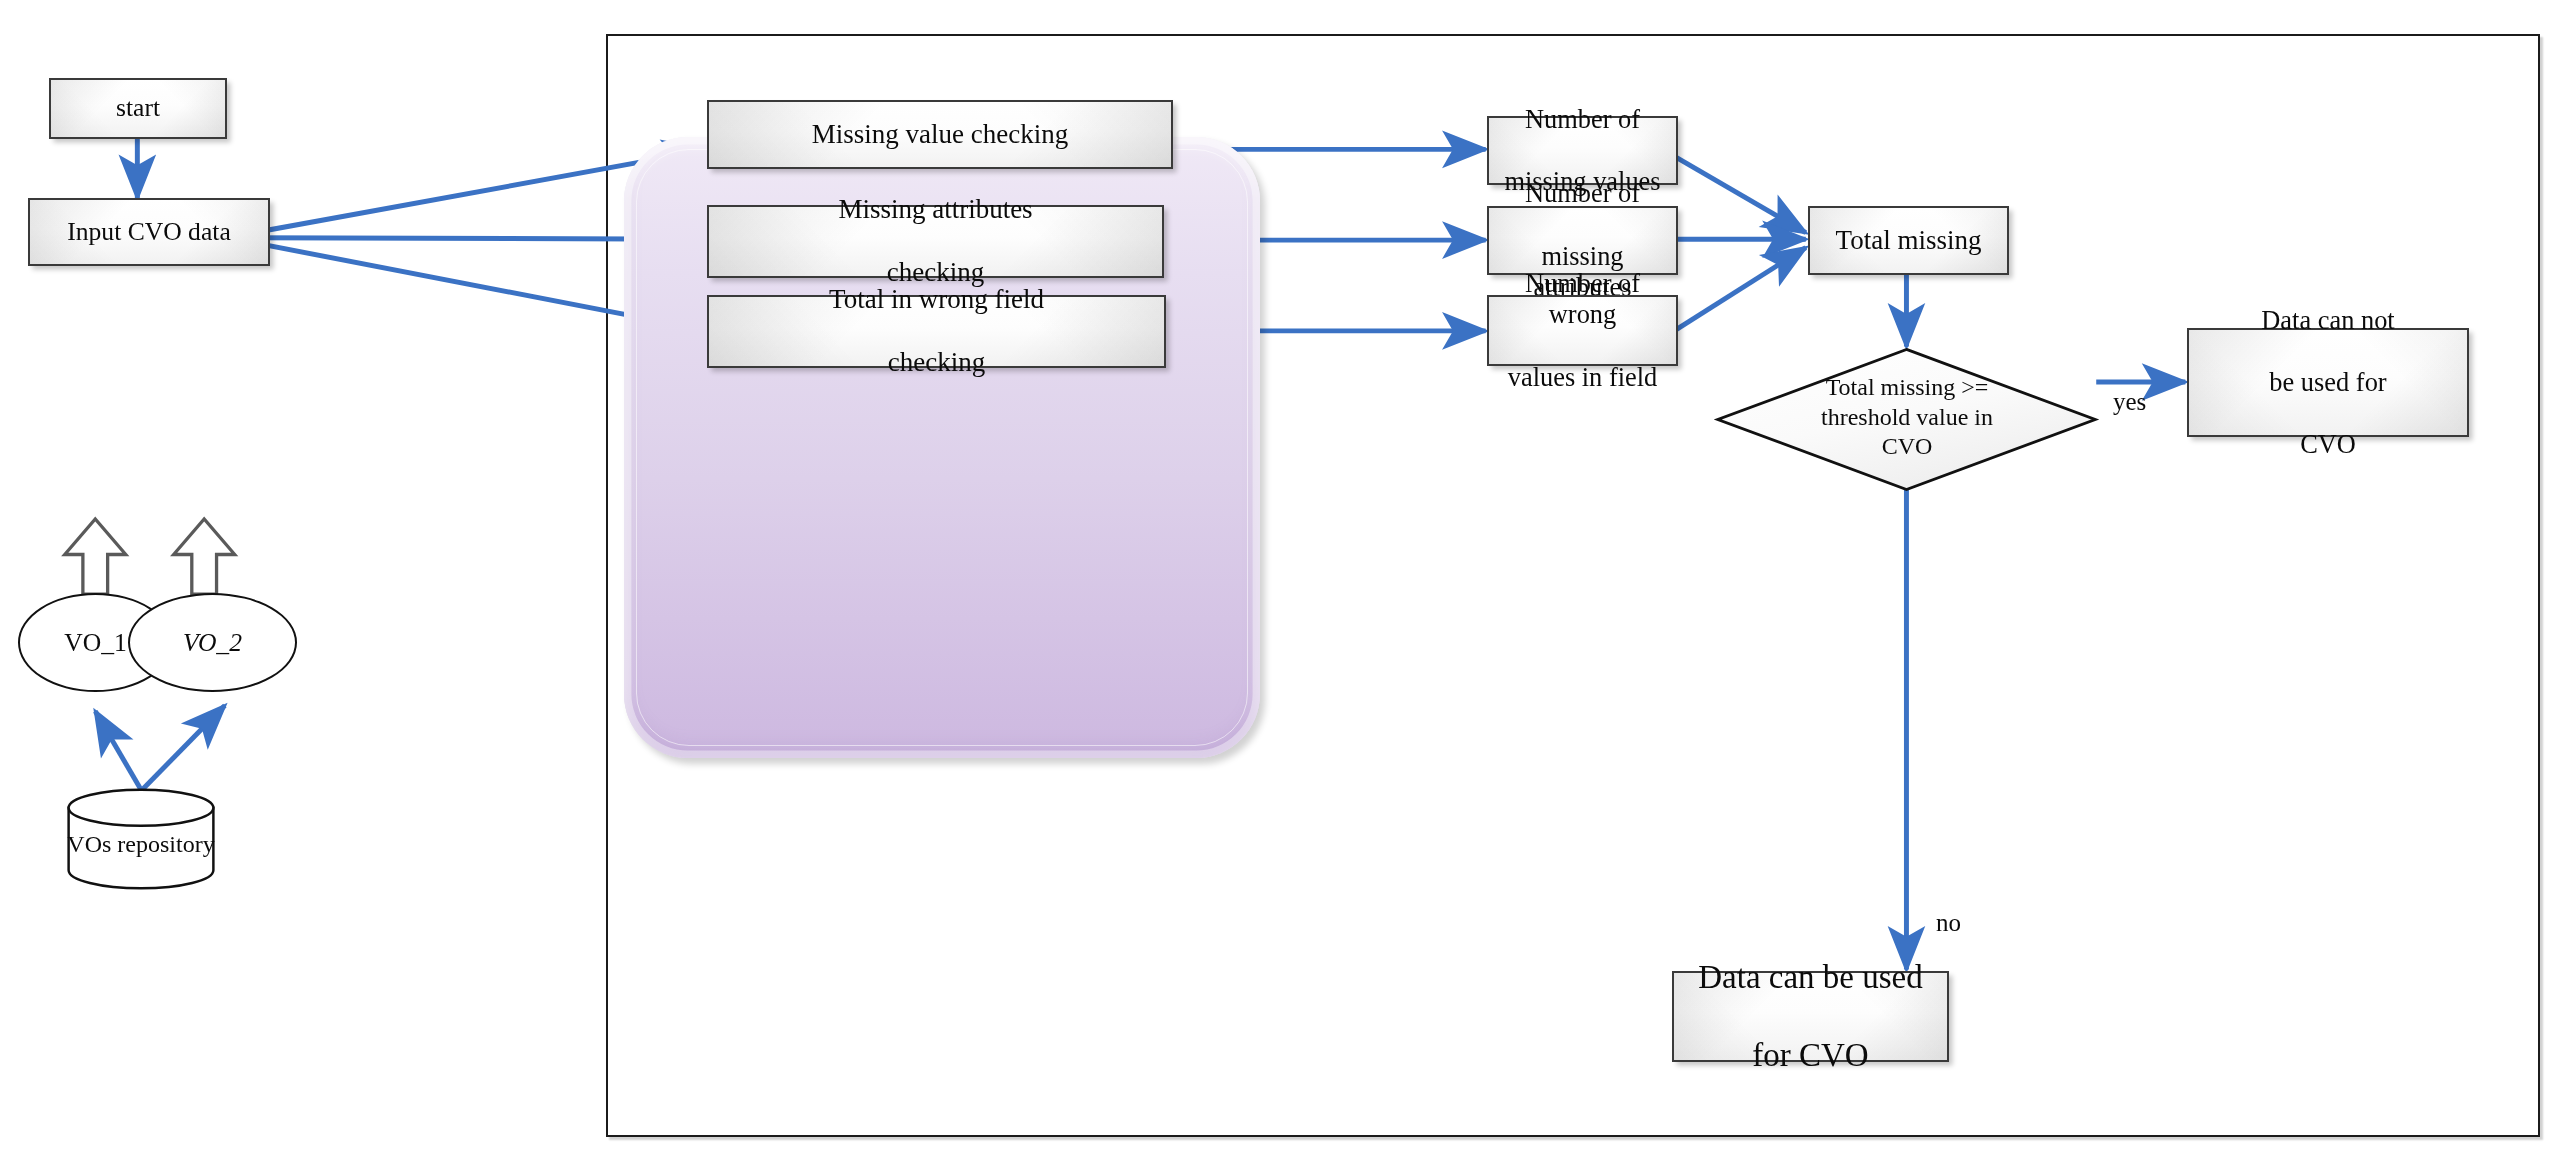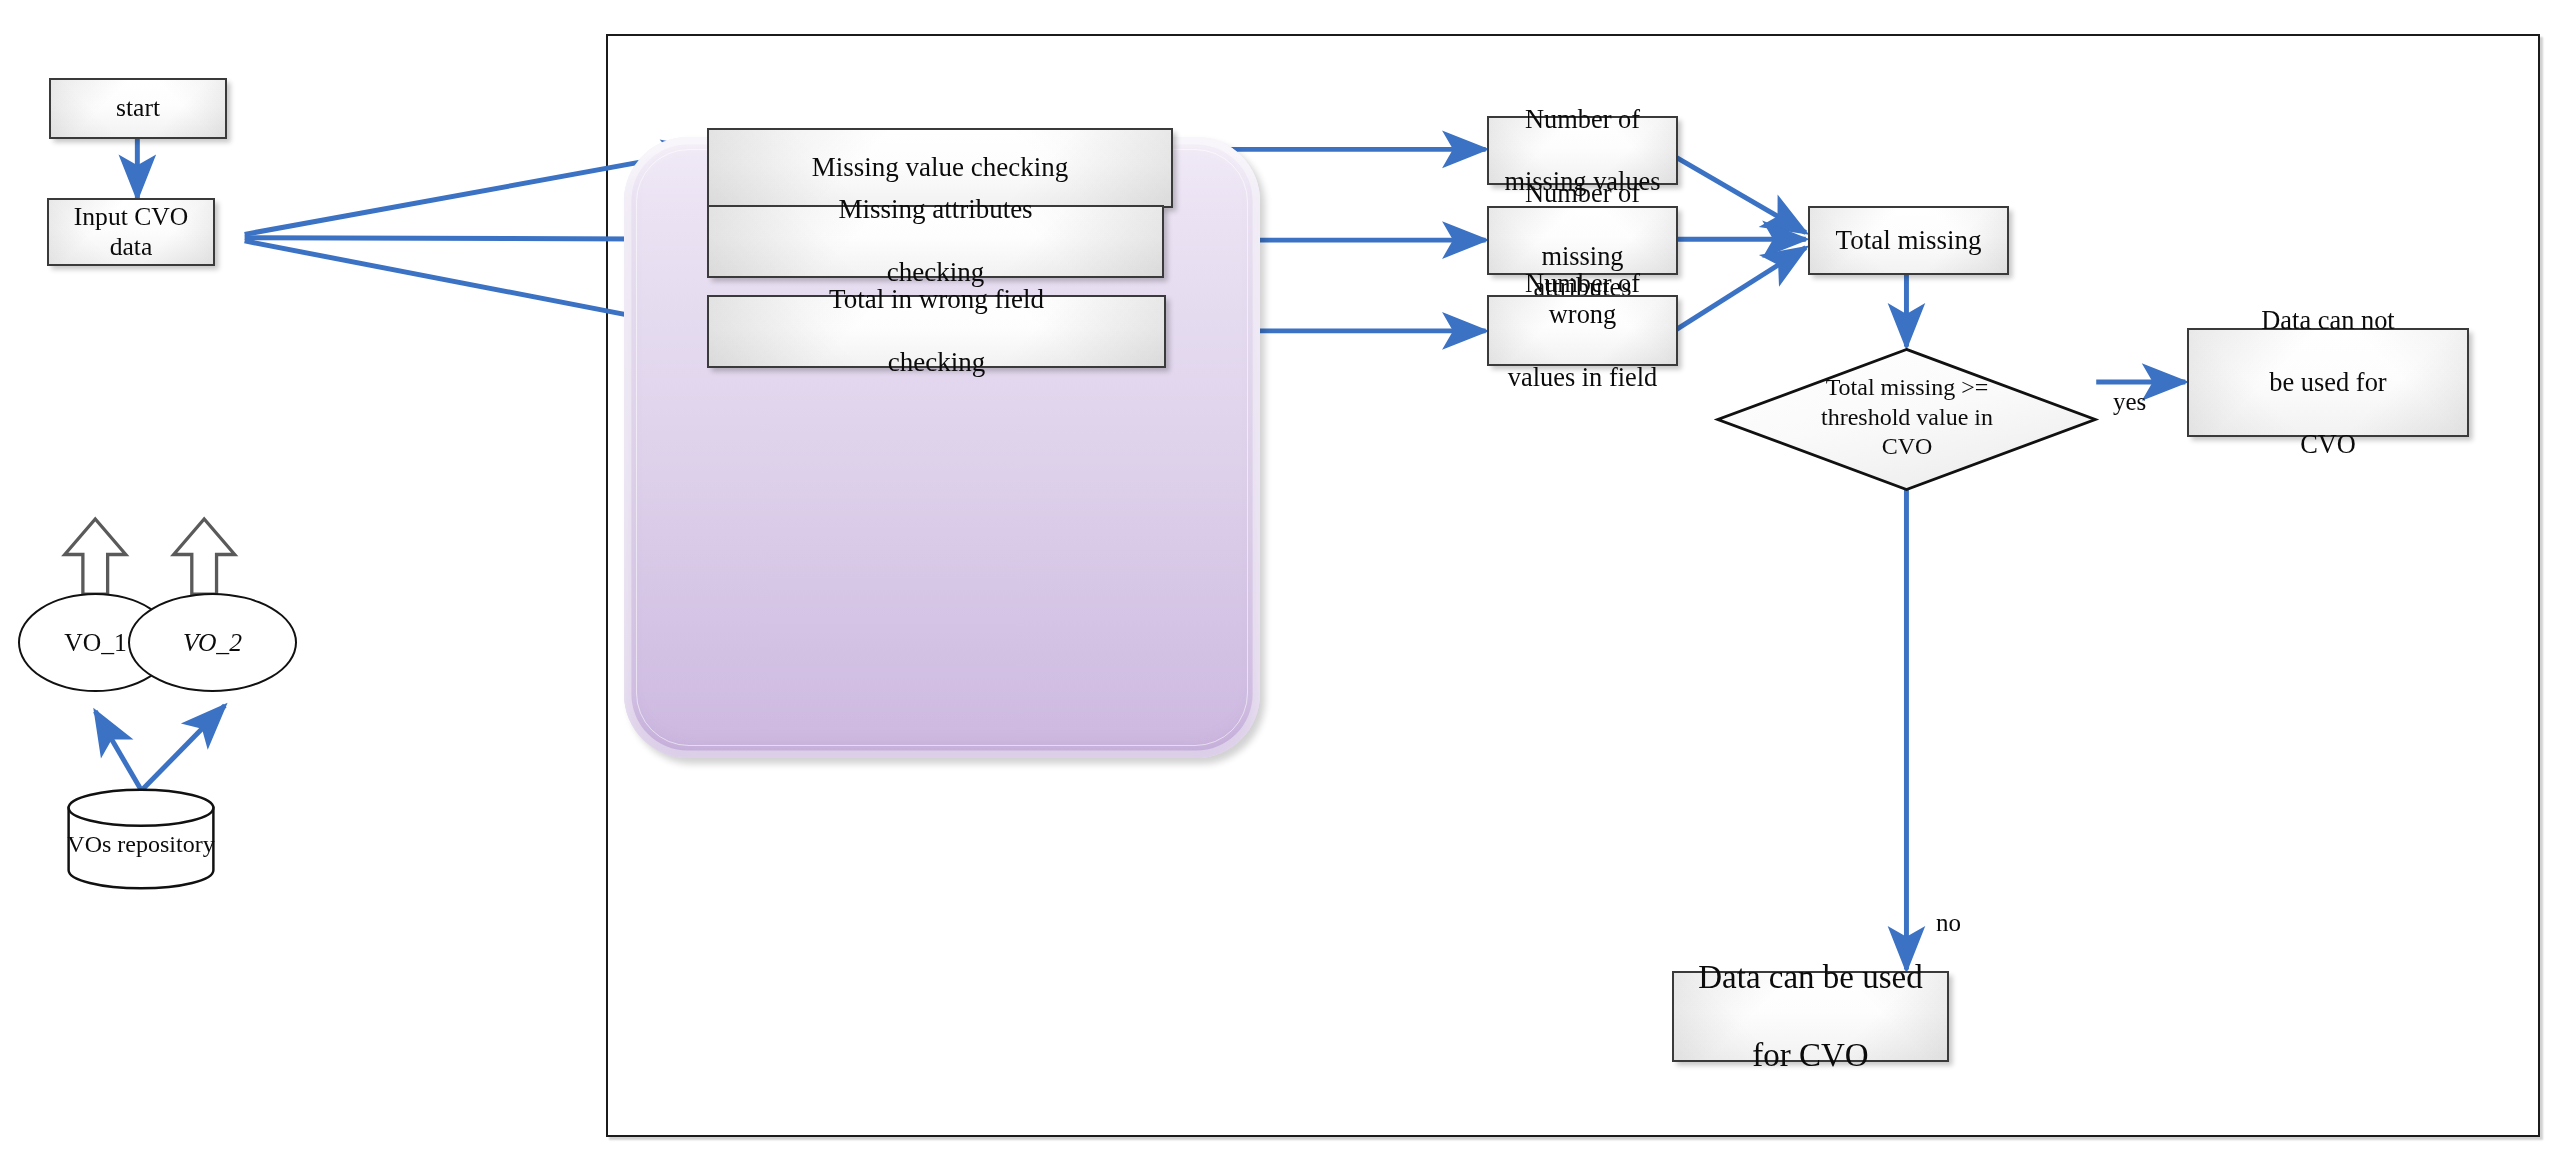--- a/index.html
+++ b/index.html
@@ -113,41 +113,41 @@
     <g fill="#ffffff" stroke="#5a5a5a" stroke-width="4">
       <path d="M100,720 L100,672 L78,672 L115,629 L152,672 L130,672 L130,720 Z"></path>
       <path d="M232,720 L232,672 L210,672 L247,629 L284,672 L262,672 L262,720 Z"></path>
     </g>
   </svg>
 
   <div class="bevel lay2" style="left:49px;top:78px;width:178px;height:61px;font-size:25.6px;">
     <span>start</span>
   </div>
 
-  <div class="bevel lay2" style="left:47px;top:198px;width:168px;height:68px;font-size:25.6px;">
+  <div class="bevel lay2" style="left:28px;top:198px;width:242px;height:68px;font-size:25.6px;">
     <span>Input CVO data</span>
   </div>
 
   <div class="ellipse lay2" style="left:18px;top:593px;width:155px;height:99px;font-size:25.6px;">
     <span>VO_1</span>
   </div>
 
   <div class="ellipse lay2" style="left:128px;top:593px;width:169px;height:99px;font-size:25.6px;font-style:italic;">
     <span>VO_2</span>
   </div>
 
   <div class="lay2" style="position:absolute;left:66px;top:788px;width:150px;height:102px;">
     <svg width="150" height="102" viewBox="0 0 182 124" style="position:absolute;left:0;top:0;overflow:visible;">
       <path d="M3,24 L3,100 A88,22 0 0 0 179,100 L179,24 Z" fill="#ffffff" stroke="#111" stroke-width="3"></path>
       <ellipse cx="91" cy="24" rx="88" ry="22" fill="#ffffff" stroke="#111" stroke-width="3"></ellipse>
     </svg>
     <span style="position:absolute;left:0;top:43px;width:150px;text-align:center;font-size:24px;color:#0b0b0b;">VOs repository</span>
   </div>
 
-  <div class="bevel lay2" style="left:707px;top:128px;width:466px;height:80px;font-size:27px;">
+  <div class="bevel lay2" style="left:707px;top:100px;width:466px;height:69px;font-size:27px;">
     <span>Missing value checking</span>
   </div>
 
   <div class="bevel lay2" style="left:707px;top:205px;width:457px;height:73px;font-size:27px;">
     <span>
       <span>Missing attributes</span><br>
       <span>checking</span>
     </span>
   </div>
 

